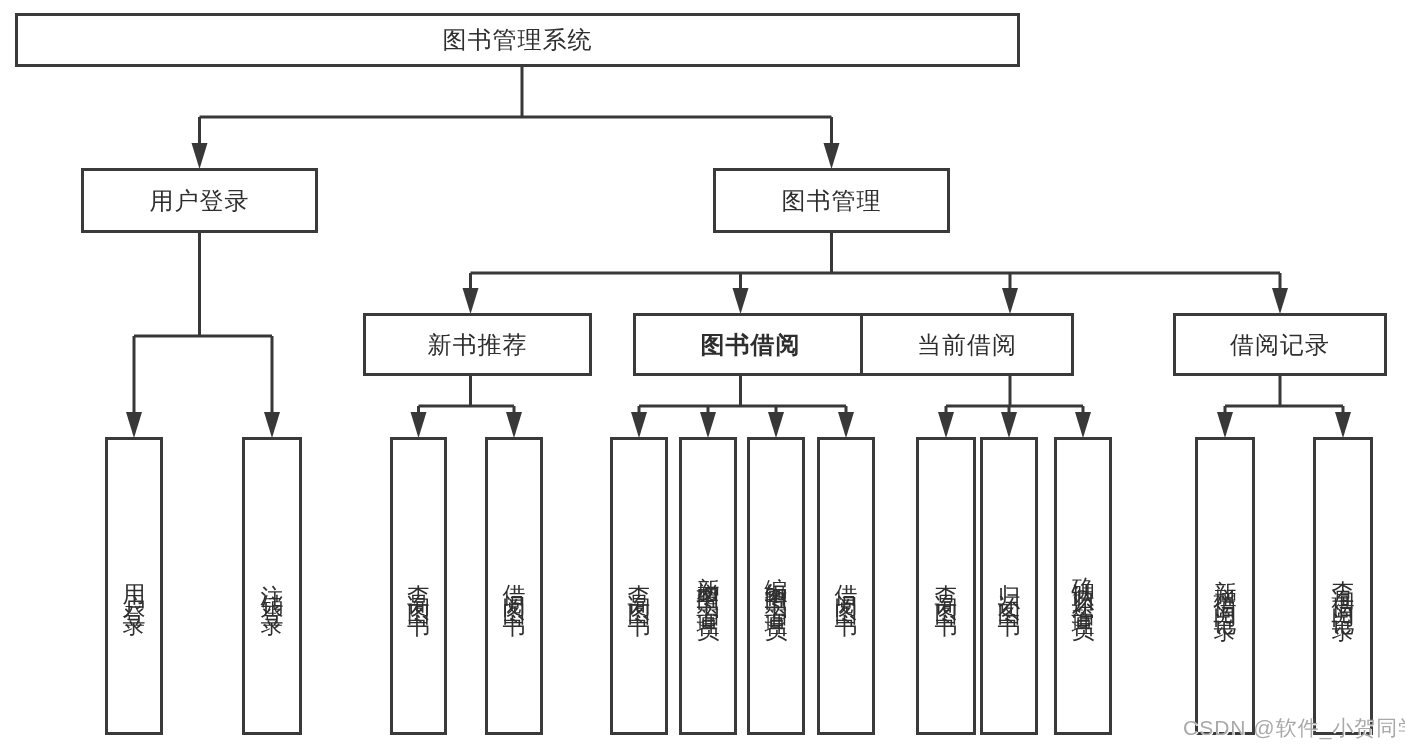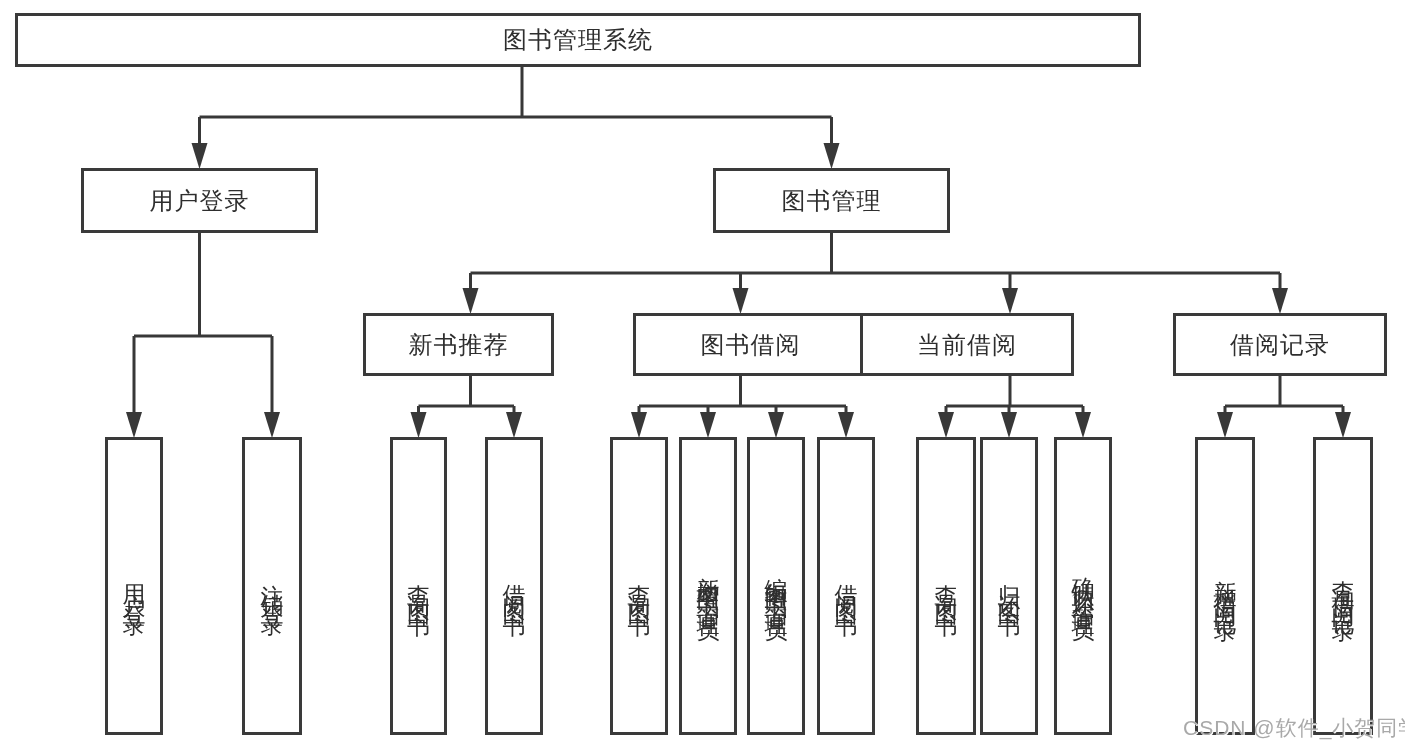--- a/index.html
+++ b/index.html
@@ -101,35 +101,35 @@
     <path d="M1010,376 V406 M946,406 H1083 M946,406 V414 M1009,406 V414 M1083,406 V414"></path>
     <polygon points="946,438 938,412 954,412"></polygon>
     <polygon points="1009,438 1001,412 1017,412"></polygon>
     <polygon points="1083,438 1075,412 1091,412"></polygon>
 
     <path d="M1280,376 V406 M1225,406 H1343 M1225,406 V414 M1343,406 V414"></path>
     <polygon points="1225,438 1217,412 1233,412"></polygon>
     <polygon points="1343,438 1335,412 1351,412"></polygon>
   </svg>
 
-  <div class="node" style="left:15px; top:13px; width:1126px; height:54px;">
+  <div class="node" style="left:15px; top:13px; width:1005px; height:54px;">
     <span class="hlabel">图书管理系统</span>
   </div>
 
   <div class="node" style="left:81px; top:168px; width:237px; height:65px;">
     <span class="hlabel">用户登录</span>
   </div>
   <div class="node" style="left:713px; top:168px; width:237px; height:65px;align-items:center;">
     <span class="hlabel">图书管理</span>
   </div>
 
-  <div class="node" style="left:363px; top:313px; width:191px; height:63px;">
+  <div class="node" style="left:363px; top:313px; width:229px; height:63px;">
     <span class="hlabel">新书推荐</span>
   </div>
-  <div class="node" style="left:633px; top:313px; width:235px; height:63px;">
+  <div class="node" style="left:633px; top:313px; width:235px; height:63px;font-weight:bold;">
     <span class="hlabel">图书借阅</span>
   </div>
   <div class="node" style="left:860px; top:313px; width:214px; height:63px;">
     <span class="hlabel">当前借阅</span>
   </div>
   <div class="node" style="left:1173px; top:313px; width:214px; height:63px;">
     <span class="hlabel">借阅记录</span>
   </div>
 
   <div class="node" style="left:105px; top:437px; width:58px; height:298px;">

